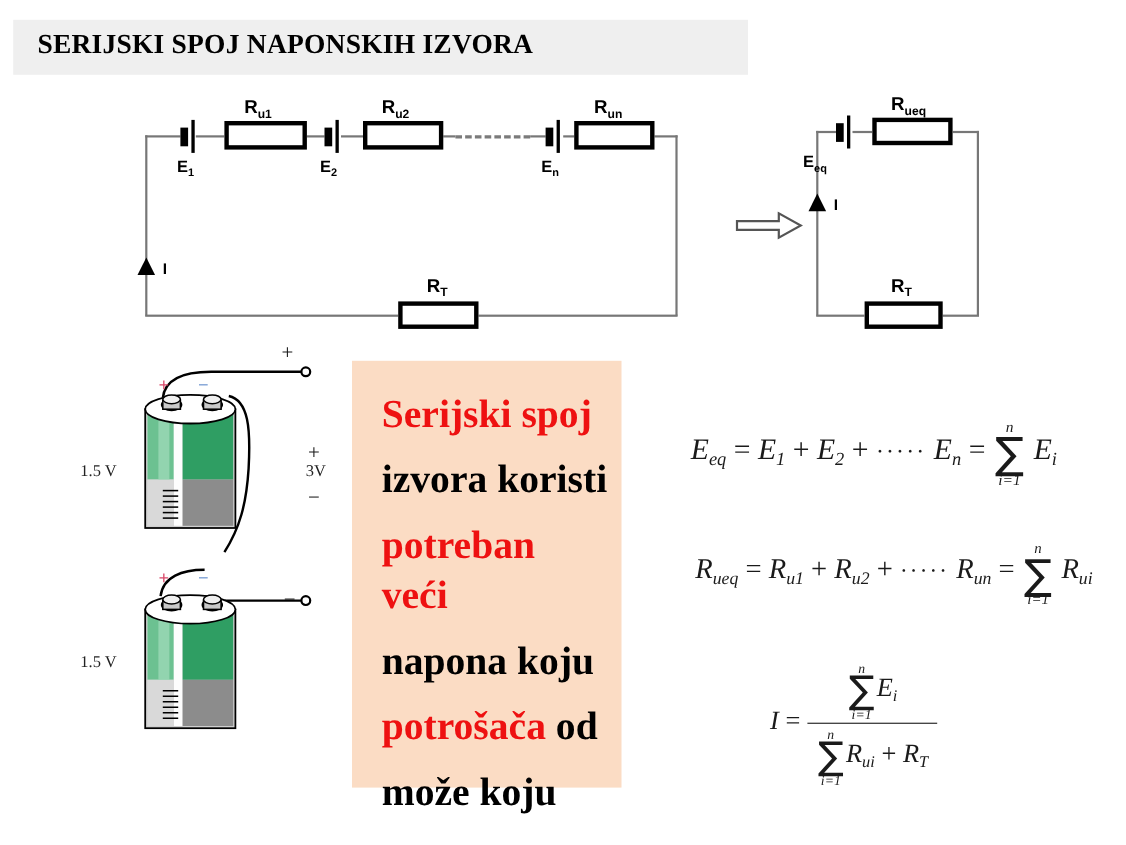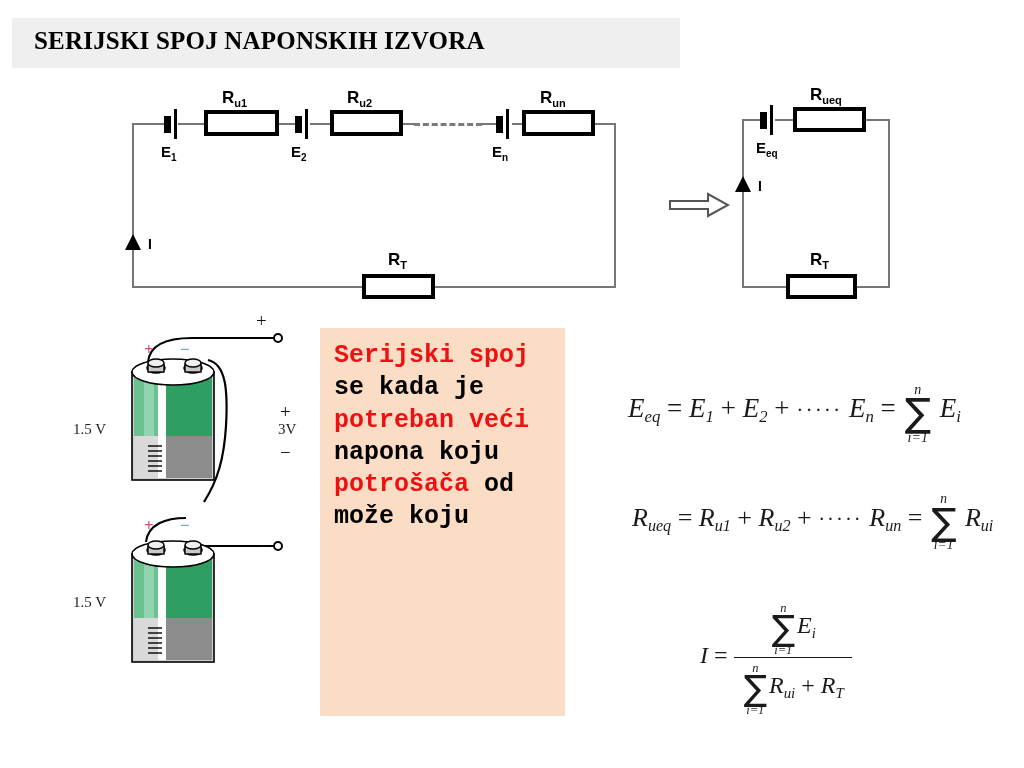--- a/index.html
+++ b/index.html
@@ -62,23 +62,23 @@
   
   .hollow-arrow{position:absolute;left:668px;top:192px;}
 
   
   .callout{
     position:absolute;left:320px;top:328px;width:245px;height:388px;
     background:#fbdcc4;
     box-sizing:border-box;padding:12px 0 0 14px;
   }
   .callout p{
-    margin:0;
-    font-family:Liberation Mono, monospace;
-    font-weight:bold;font-size:25px;line-height:1.29;
+    margin:13px;
+    font-family:Liberation Serif, serif;
+    font-weight:bold;font-size:36px;line-height:1.29;
     color:#000;
   }
   .callout .red{color:#ee1111;}
 
   
   .battery{position:absolute;}
   .bterm{
     position:absolute;font-family:"Liberation Serif", serif;
     font-size:17px;font-weight:bold;
   }
@@ -200,21 +200,21 @@
     <div class="wire h" style="left:866px;top:119px;width:24px;"></div>
     <div class="wire v" style="left:742px;top:119px;height:168px;"></div>
     <div class="wire v" style="left:888px;top:119px;height:168px;"></div>
     <div class="wire h" style="left:742px;top:286px;width:44px;"></div>
     <div class="wire h" style="left:856px;top:286px;width:34px;"></div>
 
     <div class="bat" style="left:760px;top:105px;">
       <div class="short"></div>
         <div class="long"></div>
     </div>
-    <div class="lbl" style="left:756px;top:139px;">
+    <div class="lbl" style="left:730px;top:139px;">
       <span>E</span><sub>eq</sub>
     </div>
 
     <div class="resistor" style="left:793px;top:107px;width:73px;height:25px;"></div>
     <div class="lbl big" style="left:810px;top:85px;">
       <span>R</span><sub>ueq</sub>
     </div>
 
     <div class="resistor" style="left:786px;top:274px;width:71px;height:25px;"></div>
     <div class="lbl big" style="left:810px;top:250px;">
@@ -308,21 +308,21 @@
   <div class="bvolt" style="left:73px;top:594px;">1.5 V</div>
 
   <div class="outterm" style="left:256px;top:310px;">+</div>
   <div class="outterm" style="left:258px;top:535px;">−</div>
   <div class="outterm" style="left:280px;top:401px;">+</div>
   <div class="bvolt" style="left:278px;top:421px;">3V</div>
   <div class="outterm" style="left:280px;top:442px;">−</div>
 
   <div class="callout">
     <p><span class="red">Serijski spoj</span></p>
-    <p><span>se kada je</span></p>
+    <p><span>izvora koristi</span></p>
     <p><span class="red">potreban veći</span></p>
     <p><span>napona koju</span></p>
     <p><span class="red">potrošača</span><span> od</span></p>
     <p><span>može koju</span></p>
   </div>
 
   <div class="eq" style="left:628px;top:380px;font-size:27px;">
     <span class="mi">E</span><span class="sub">eq</span>
     <span>=</span>
     <span class="mi">E</span><span class="sub">1</span>

